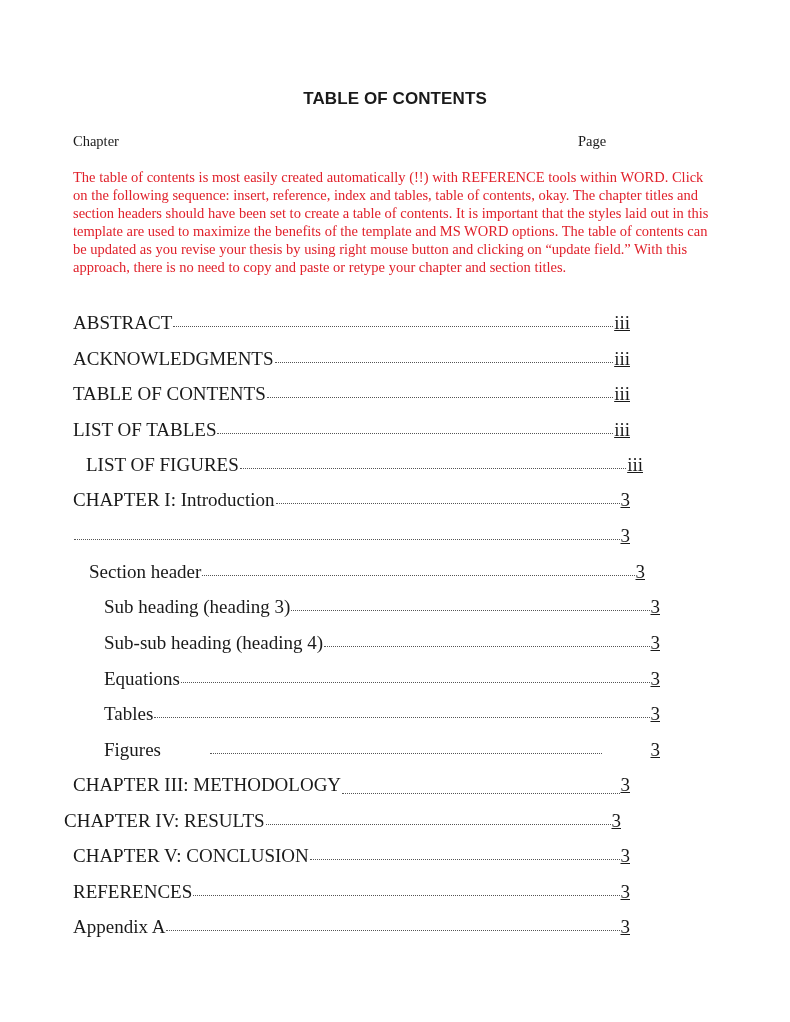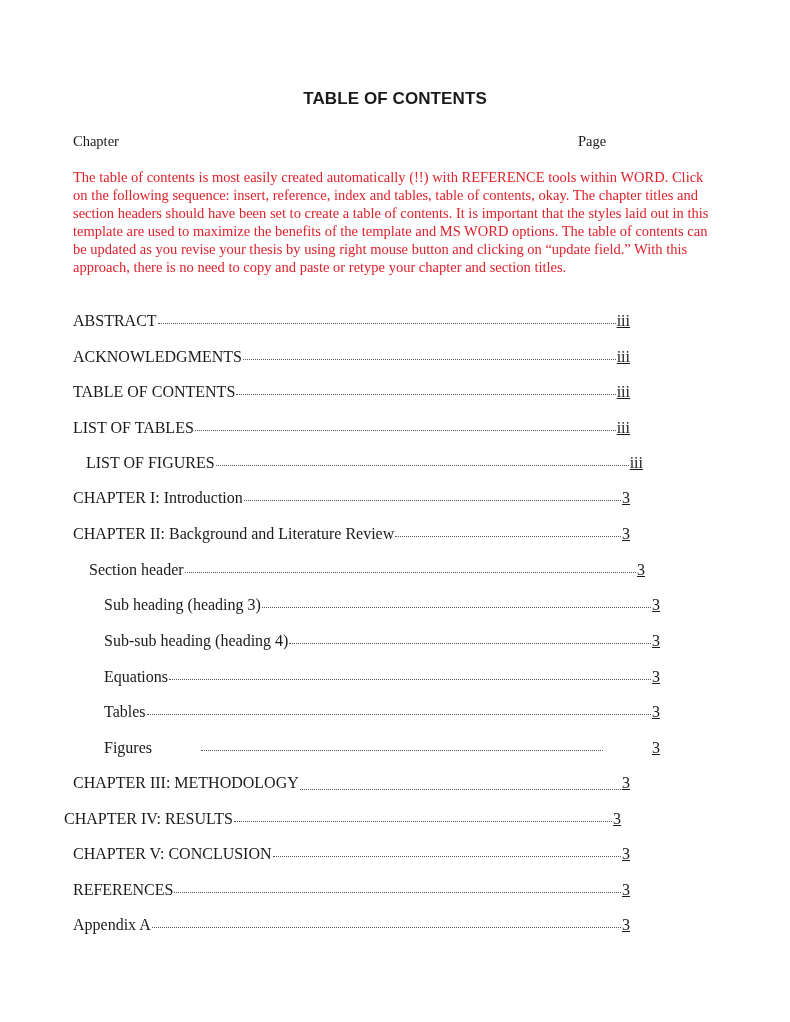--- a/index.html
+++ b/index.html
@@ -3,21 +3,21 @@
 <meta charset="utf-8">
 <style>
   html, body { margin: 0; padding: 0; background: #ffffff; }
   body { width: 790px; height: 1022px; position: relative; overflow: hidden; font-family: "Liberation Serif", serif; color: #1a1a1a; }
   .title { position: absolute; top: 89px; left: 0; width: 790px; text-align: center; font-family: "Liberation Sans", sans-serif; font-weight: bold; font-size: 17px; letter-spacing: 0.1px; }
   .hdr { position: absolute; top: 133px; font-size: 14.5px; }
   .hdr.left { left: 73px; }
   .hdr.right { left: 578px; }
   .note { position: absolute; top: 169px; left: 73px; width: 645px; font-size: 14.5px; line-height: 17.9px; color: #e0202a; }
   .toc { position: absolute; left: 0; top: 0; }
-  .entry { position: absolute; display: flex; align-items: baseline; font-size: 16px; white-space: nowrap; }
+  .entry { position: absolute; display: flex; align-items: baseline; font-size: 19px; white-space: nowrap; }
   .entry .label { flex: 0 0 auto; }
   .entry .leader { flex: 1 1 auto; overflow: hidden; margin: 0 1px; border-bottom: 1px dotted #555; height: 1px; position: relative; top: -2px; }
   .entry .page { flex: 0 0 auto; text-decoration: underline; }
 </style>
 </head>
 <body>
 
 <div>
   <div class="title">TABLE OF CONTENTS</div>
   <div class="hdr left">Chapter</div>
@@ -49,21 +49,20 @@
         <span class="label">LIST OF FIGURES</span>
         <span class="leader"></span>
         <span class="page">iii</span>
       </div>
       <div class="entry" style="top: 489px; left: 73px; width: 557px;">
         <span class="label">CHAPTER I: Introduction</span>
         <span class="leader"></span>
         <span class="page">3</span>
       </div>
       <div class="entry" style="top: 525.3px; left: 73px; width: 557px;">
-        <span class="label">CHAPTER II: Background and Literature Review</span>
         <span class="leader"></span>
         <span class="page">3</span>
       </div>
       <div class="entry" style="top: 560.85px; left: 89px; width: 556px;">
         <span class="label">Section header</span>
         <span class="leader"></span>
         <span class="page">3</span>
       </div>
       <div class="entry" style="top: 596.4px; left: 104px; width: 556px;">
         <span class="label">Sub heading (heading 3)</span>

